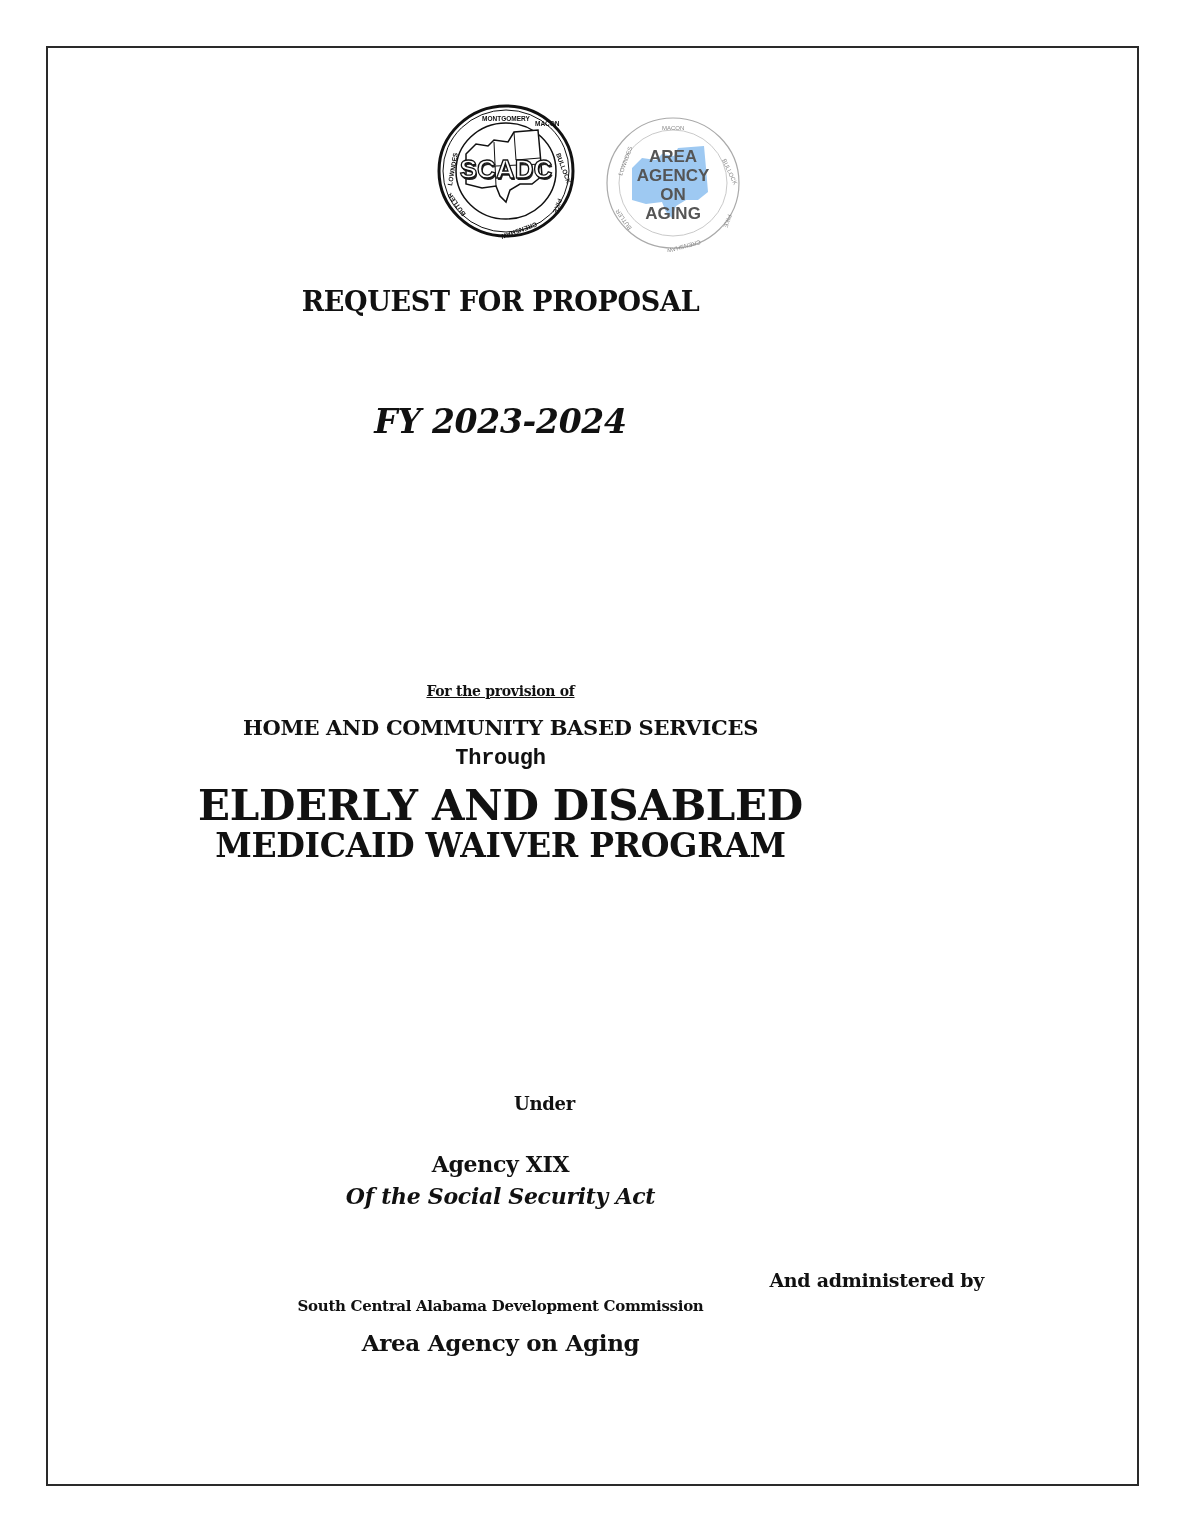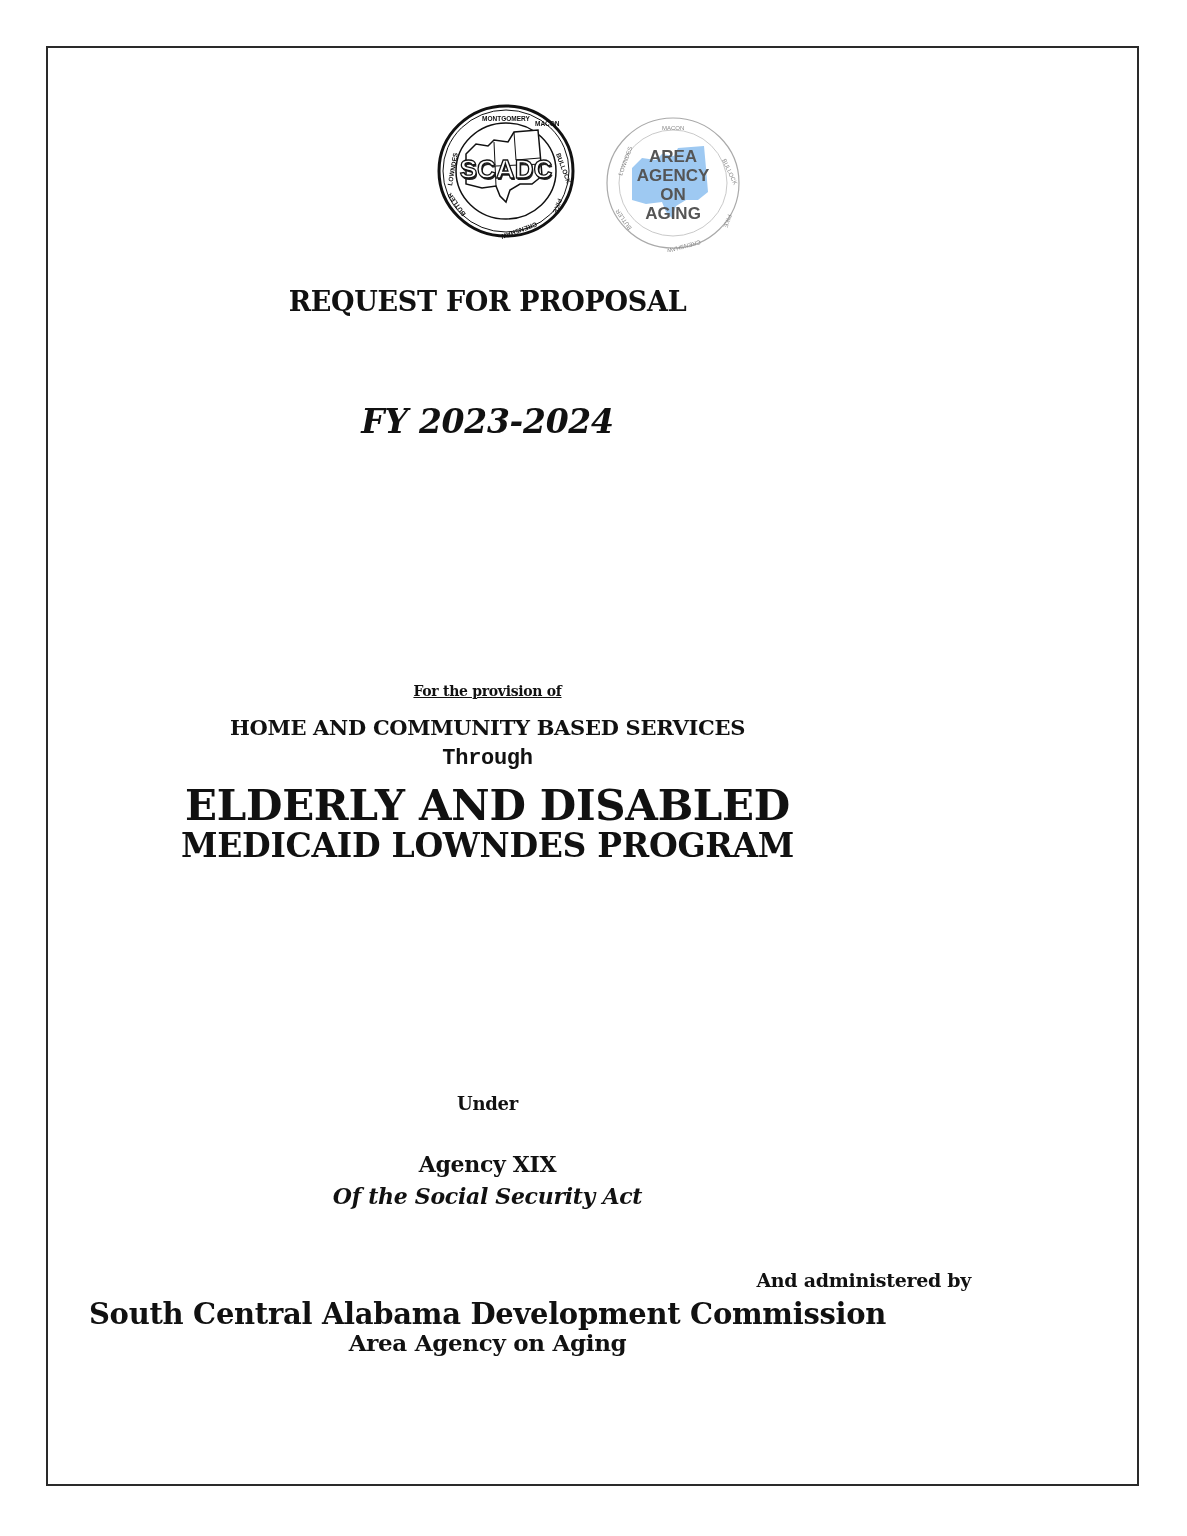--- a/index.html
+++ b/index.html
@@ -9,35 +9,35 @@
       color: #111111;
     }
     .page-border {
       position: absolute; left: 46px; top: 46px;
       width: 1093px; height: 1440px;
       border: 2px solid #2a2a2a; box-sizing: border-box;
     }
     .logo { position: absolute; }
     .logo svg { display: block; }
     .line {
-      position: absolute; left: 4px; width: 967px; text-align: center;
+      position: absolute; left: 17px; width: 967px; text-align: center;
       font-weight: bold; white-space: nowrap; letter-spacing: -0.3px;
     }
     .title-rfp   { top: 286px; font-size: 27px; }
     .title-fy    { top: 366px; font-size: 33px; font-style: italic; margin-top: 36px; }
     .t-provision { top: 683px; font-size: 14px; text-decoration: underline; }
     .t-hcbs      { top: 715px; font-size: 21px; }
     .t-through   { top: 746px; font-size: 22px; font-family: Liberation Mono, monospace; }
     .t-elderly   { top: 781px; font-size: 42px; }
     .t-medicaid  { top: 826px; font-size: 33px; }
-    .t-under     { top: 1093px; font-size: 18px; }
+    .t-under     { top: 1093px; font-size: 18px; margin-left: 44px; }
     .t-title19   { top: 1151px; font-size: 22px; }
     .t-ssa       { top: 1183px; font-size: 22px; font-style: italic; }
     .t-admin     { top: 1269px; font-size: 19px; text-align: right; }
-    .t-scadc     { top: 1297px; font-size: 29px; }
+    .t-scadc     { top: 1297px; font-size: 15px; }
     .t-aaa       { top: 1329px; font-size: 23px; }
   </style>
 </head>
 <body>
 
 <div class="page-border"></div>
 
 <div class="logo" style="left:436px; top:102px;">
   <svg width="140" height="138" viewBox="0 0 140 138">
     <ellipse cx="70" cy="69" rx="67" ry="65" fill="#fff" stroke="#111" stroke-width="3"></ellipse>
@@ -83,21 +83,21 @@
   </svg>
 </div>
 
 <div class="line title-rfp">REQUEST FOR PROPOSAL</div>
 <div class="line title-fy">FY 2023-2024</div>
 
 <div class="line t-provision">For the provision of</div>
 <div class="line t-hcbs">HOME AND COMMUNITY BASED SERVICES</div>
 <div class="line t-through">Through</div>
 <div class="line t-elderly">ELDERLY AND DISABLED</div>
-<div class="line t-medicaid">MEDICAID LOWNDES PROGRAM</div>
+<div class="line t-medicaid">MEDICAID WAIVER PROGRAM</div>
 
 <div class="line t-under">Under</div>
 <div class="line t-title19">Agency XIX</div>
 <div class="line t-ssa">Of the Social Security Act</div>
 
 <div class="line t-admin">And administered by</div>
 <div class="line t-scadc">South Central Alabama Development Commission</div>
 <div class="line t-aaa">Area Agency on Aging</div>
 
 </body></html>

